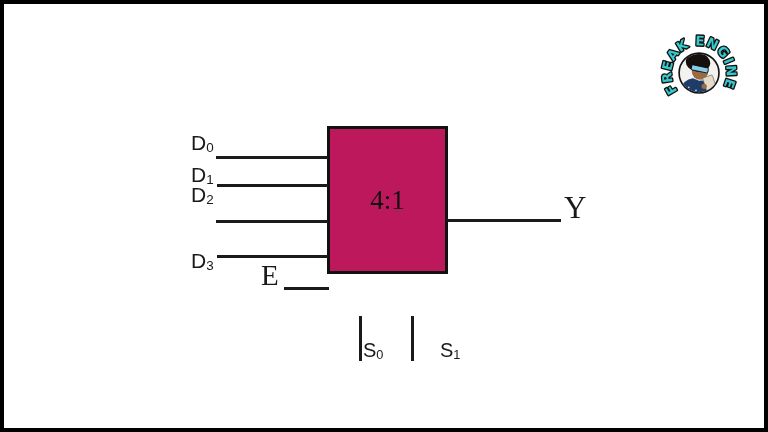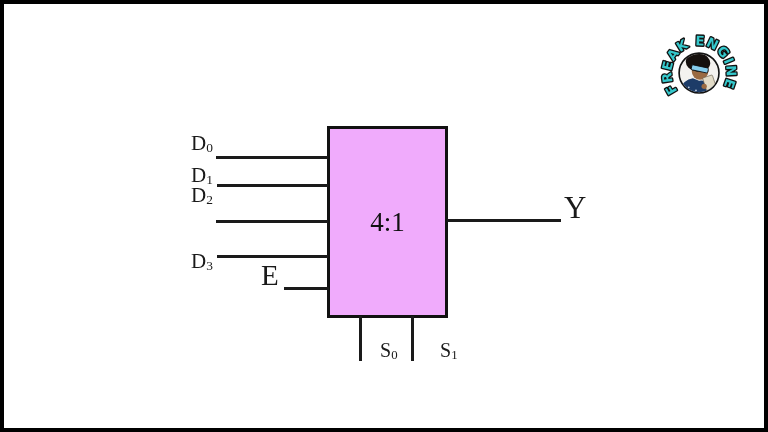--- a/index.html
+++ b/index.html
@@ -21,61 +21,61 @@
   .wire {
     position: absolute;
     background: #1a1a1a;
   }
   
   .mux-box {
     position: absolute;
     left: 323px;
     top: 122px;
     width: 121px;
-    height: 192px;
+    height: 148px;
     box-sizing: border-box;
     border: 3px solid #111111;
-    background: #f0abfc;
+    background: #be185d;
     display: flex;
     flex-direction: column;
     align-items: center;
     justify-content: center;
   }
   .mux-box .mux-line {
     font-family: "Liberation Serif", serif;
     font-size: 27px;
     line-height: 37px;
     color: #111111;
     white-space: nowrap;
   }
   
   .sig-label {
     position: absolute;
     color: #1a1a1a;
     white-space: nowrap;
   }
   .sans-label {
-    font-family: Liberation Serif, serif;
+    font-family: Liberation Sans, sans-serif;
     font-size: 21px;
     line-height: 22px;
   }
   .serif-label {
     font-family: "Liberation Serif", serif;
   }
   .sub {
     font-size: 0.64em;
     vertical-align: -0.14em;
   }
   .label-d0 { left: 187px; top: 128px; }
   .label-d1 { left: 187px; top: 160px; }
   .label-d2 { left: 187px; top: 180px; }
   .label-d3 { left: 187px; top: 246px; }
   .label-e  { left: 257px; top: 256px; font-size: 29px; line-height: 30px; }
   .label-y  { left: 560px; top: 188px; font-size: 31px; line-height: 32px; }
-  .label-s0 { left: 376px; top: 336px; font-size: 20px; line-height: 21px; }
+  .label-s0 { left: 359px; top: 336px; font-size: 20px; line-height: 21px; }
   .label-s1 { left: 436px; top: 336px; font-size: 20px; line-height: 21px; }
   
   .wire-d0 { left: 212px; top: 152px; width: 112px; height: 3px; }
   .wire-d1 { left: 213px; top: 180px; width: 111px; height: 3px; }
   .wire-d2 { left: 212px; top: 216px; width: 112px; height: 3px; }
   .wire-d3 { left: 213px; top: 251px; width: 111px; height: 3px; }
   .wire-e  { left: 280px; top: 283px; width: 45px;  height: 3px; }
   .wire-y  { left: 443px; top: 215px; width: 114px; height: 3px; }
   .wire-s0 { left: 355px; top: 312px; width: 3px;   height: 45px; }
   .wire-s1 { left: 407px; top: 312px; width: 3px;   height: 45px; }

